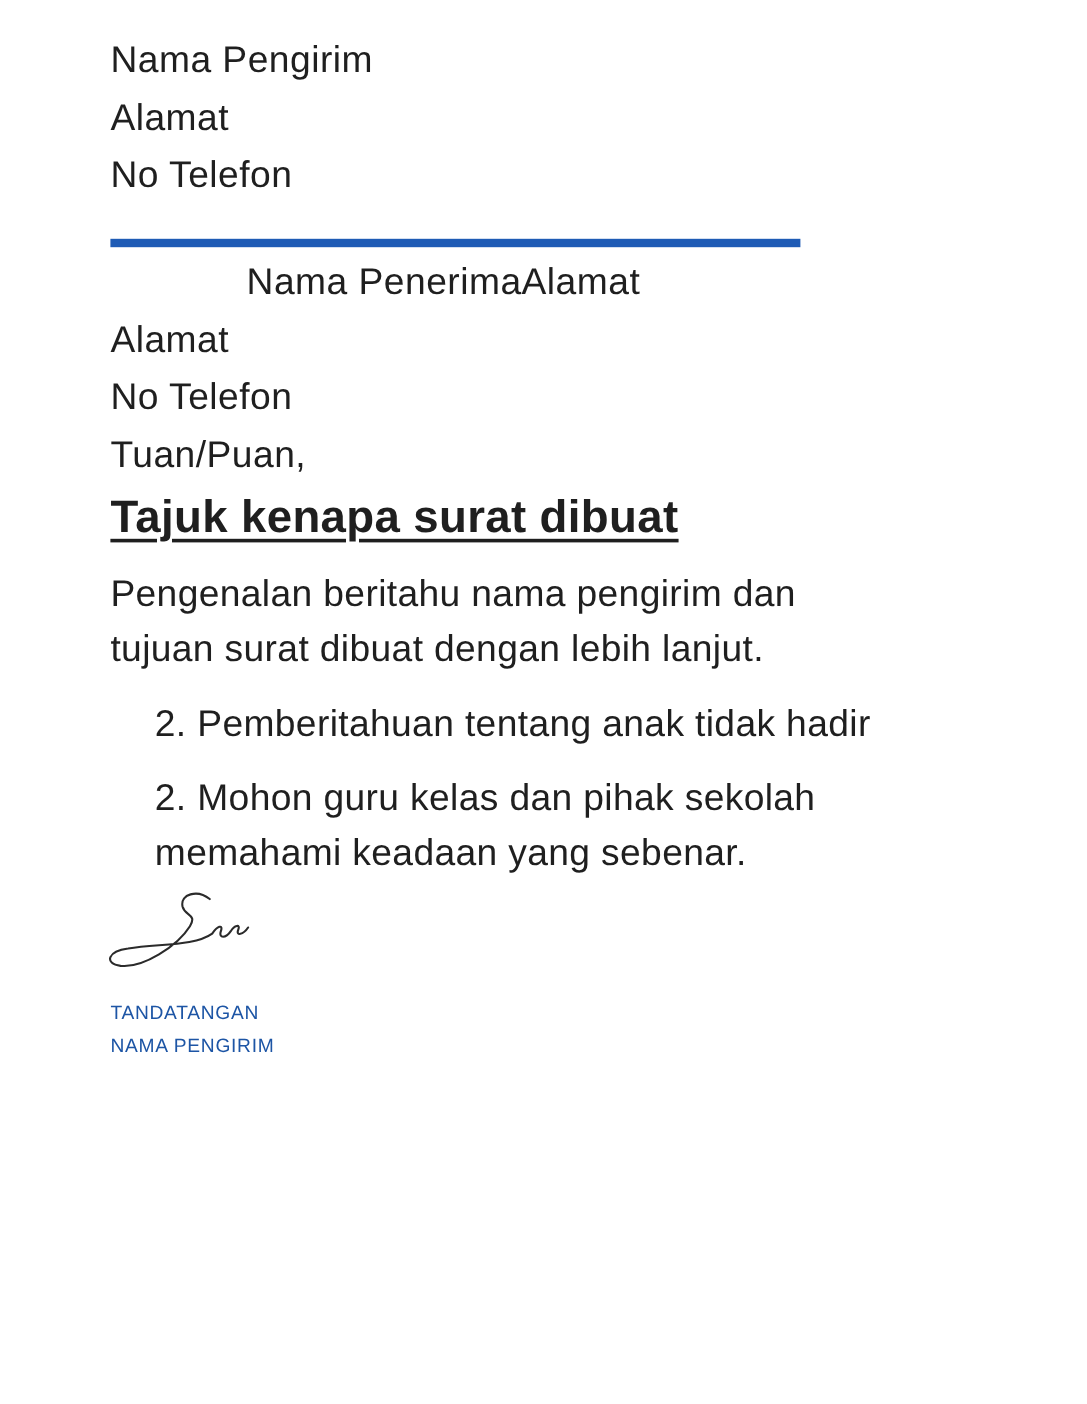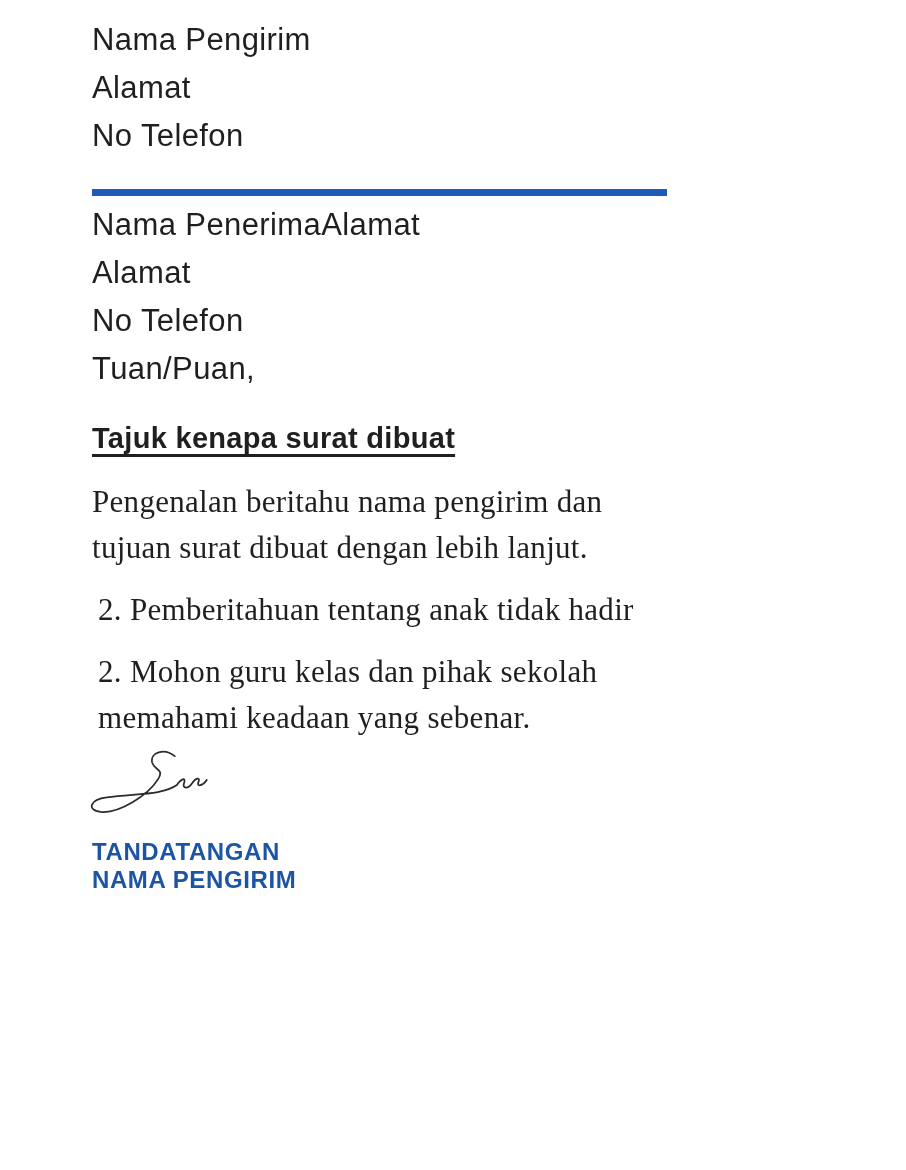--- a/index.html
+++ b/index.html
@@ -11,85 +11,85 @@
   body{
     width:906px;height:1170px;
     background:#ffffff;
     font-family:"Liberation Sans", sans-serif;
     color:var(--ink);
     overflow:hidden;
   }
   .page{
     box-sizing:border-box;
     width:758px;height:1170px;
-    padding:16px 91px 0 92px;
+    padding:26px 91px 0 92px;
   }
   .addr-line{
     font-size:31px;
     line-height:48px;
     letter-spacing:0.4px;
     white-space:nowrap;
   }
   .divider{
     height:7px;
     width:100%;
     background:var(--accent-line);
     border:none;
     margin:29px 0 5px 0;
   }
   .recipient-row{
     display:flex;
-    justify-content:flex-start;
+    justify-content:center;
     align-items:flex-start;
   }
   .date-label{
     font-size:31px;
     line-height:48px;
     letter-spacing:0.4px;
     padding-right:20px;
     white-space:nowrap;
   }
   .salutation{
     font-size:31px;
     line-height:48px;
     letter-spacing:0.4px;
   }
   .subject{
-    margin-top:21px;
-    font-size:29px;
+    margin-top:4px;
+    font-size:38px;
     line-height:48px;
     font-weight:700;
     letter-spacing:0.3px;
     text-decoration:underline;
     text-decoration-thickness:3px;
     text-underline-offset:6px;
     display:inline-block;
   }
   .para{
     font-size:31px;
     line-height:46px;
     letter-spacing:0.3px;
   }
-  .para .pline{white-space:nowrap;font-family:Liberation Serif, serif;}
+  .para .pline{white-space:nowrap;}
   .para-first{margin-top:17px;}
   .para-gap{margin-top:16px;}
-  .para-indent{padding-left:6px;}
+  .para-indent{padding-left:6px;margin-left:31px;}
   .signature-wrap{
     margin-top:9px;
     margin-left:-4px;
     width:122px;height:66px;
   }
   .signature-wrap svg{display:block;}
   .sig-labels{
     margin-top:22px;
   }
   .sig-label{
     color:var(--accent-text);
-    font-weight:700;
-    font-size:24px;
+    font-weight:400;
+    font-size:16px;
     line-height:28px;
     letter-spacing:0.6px;
     white-space:nowrap;
   }
 </style>
 </head>
 <body style="background: rgb(255, 255, 255);">
 
 <div class="page">
 

